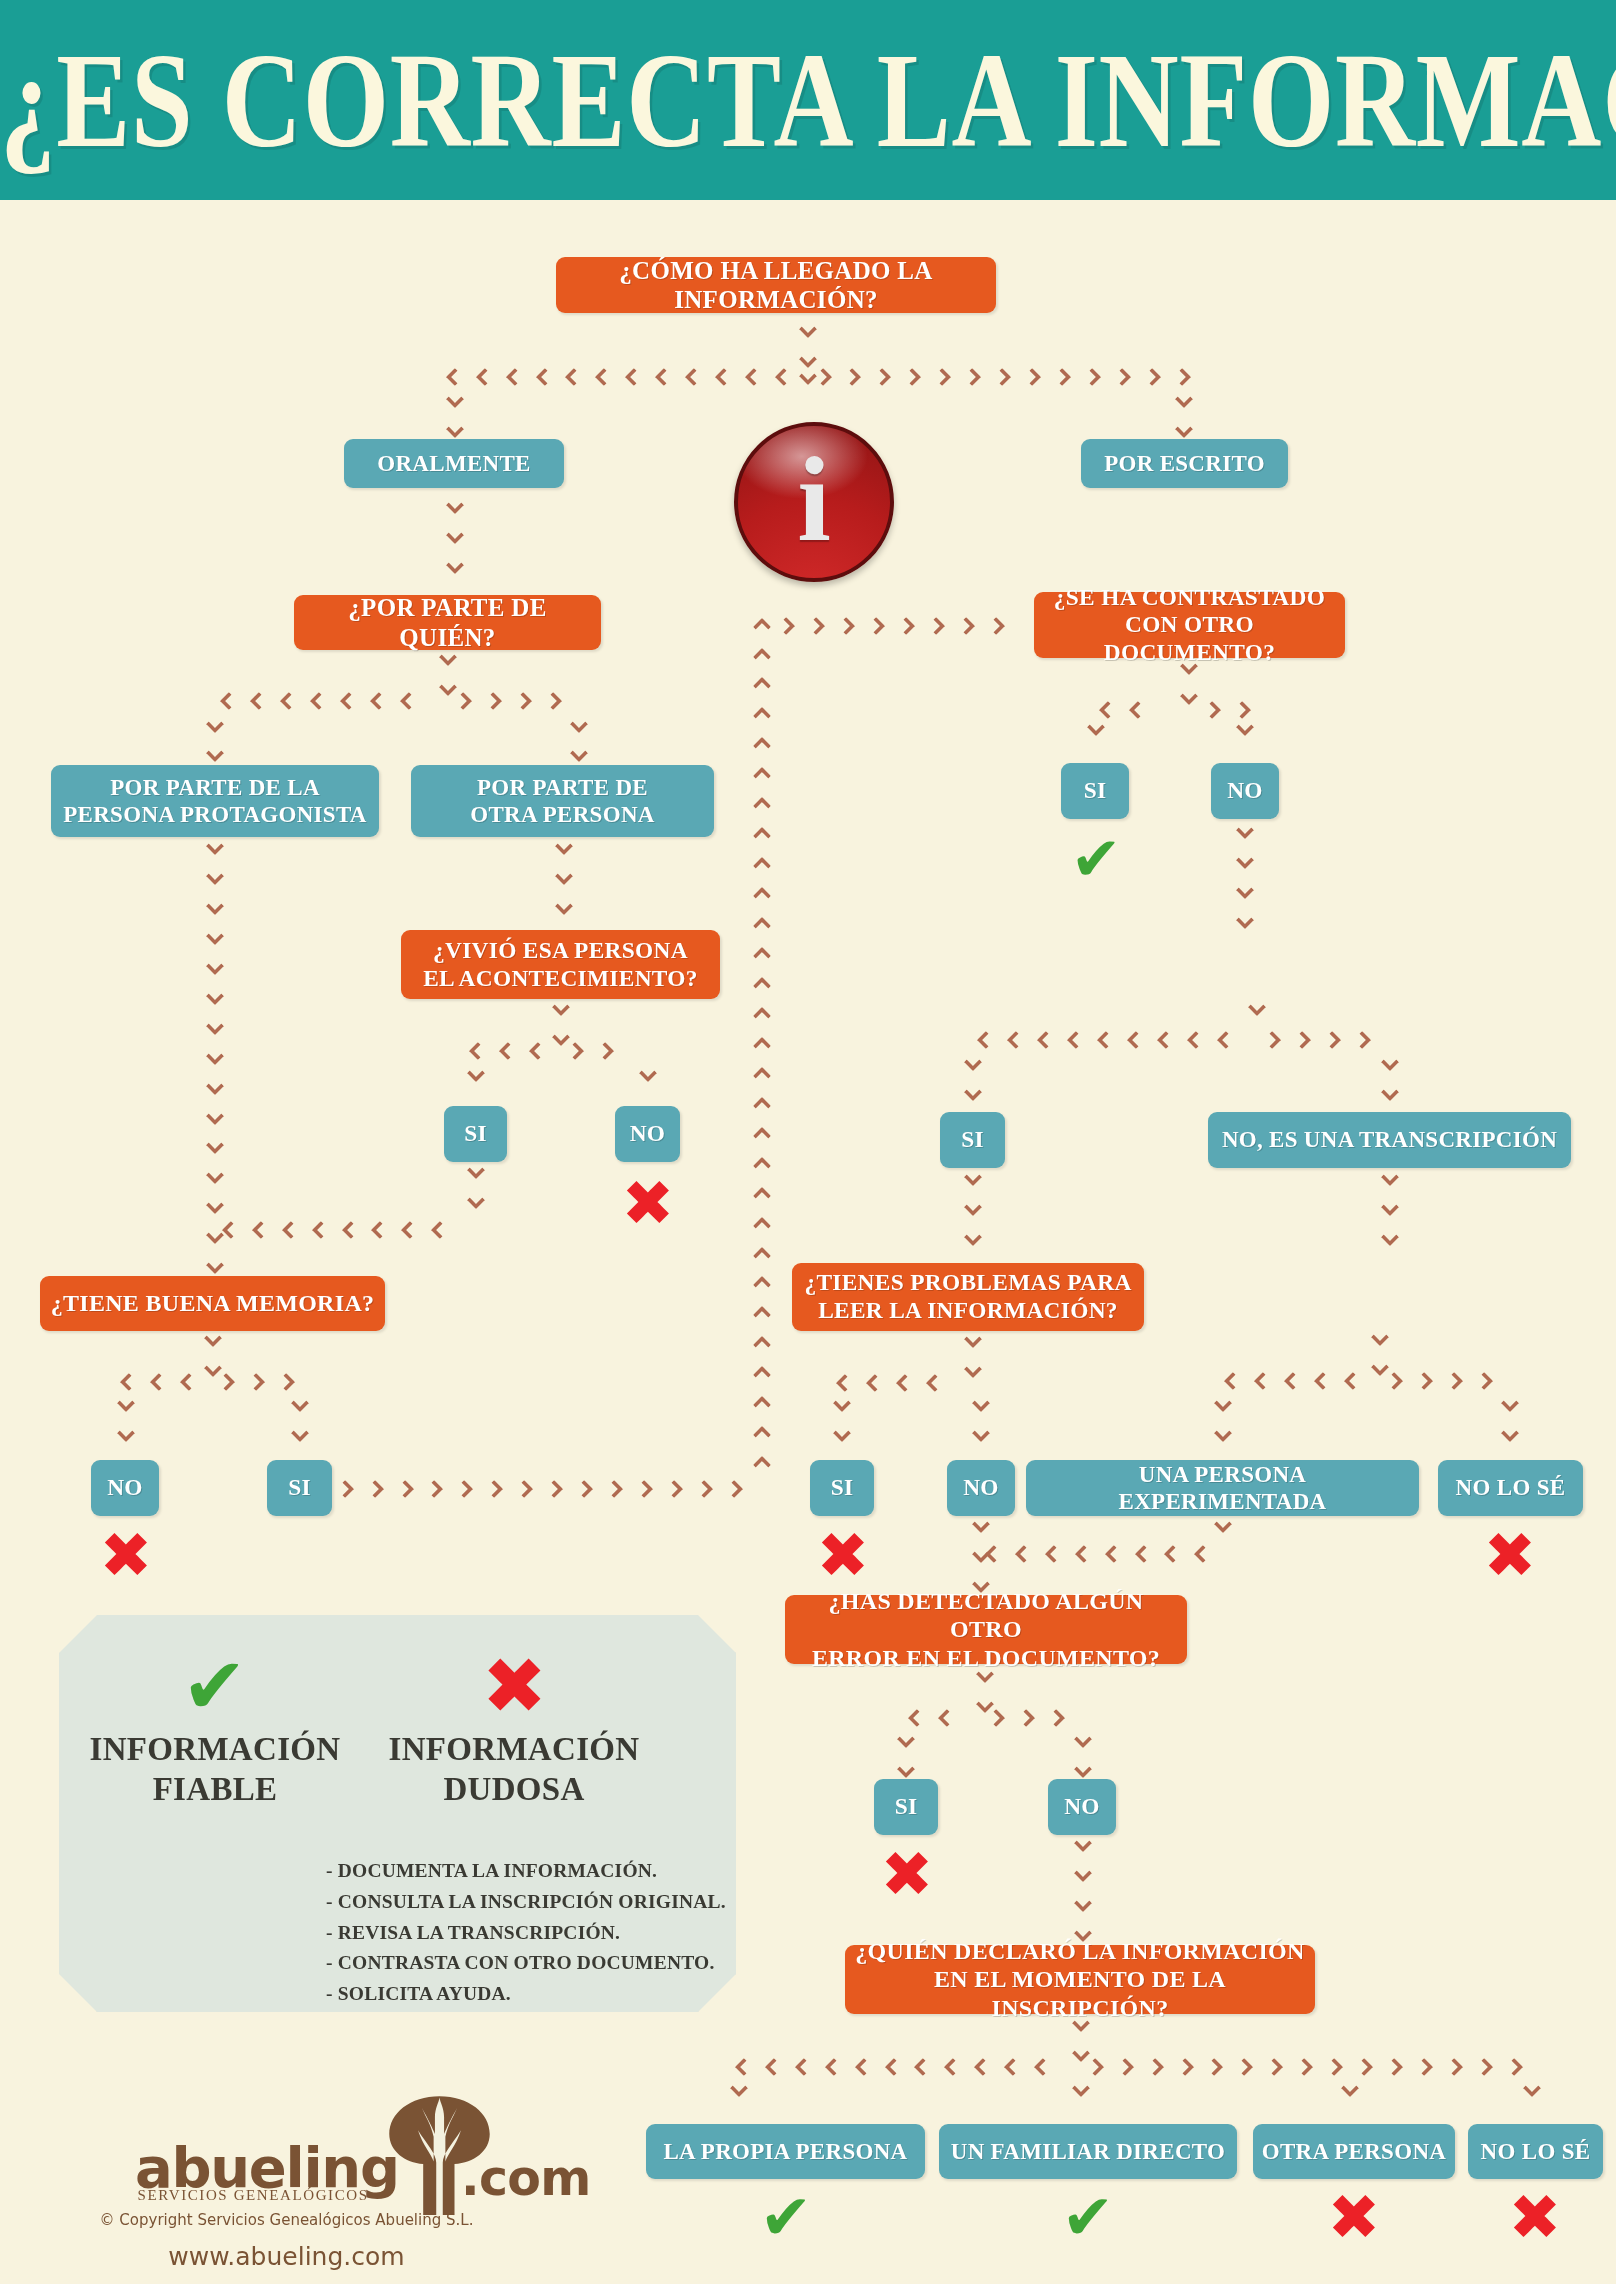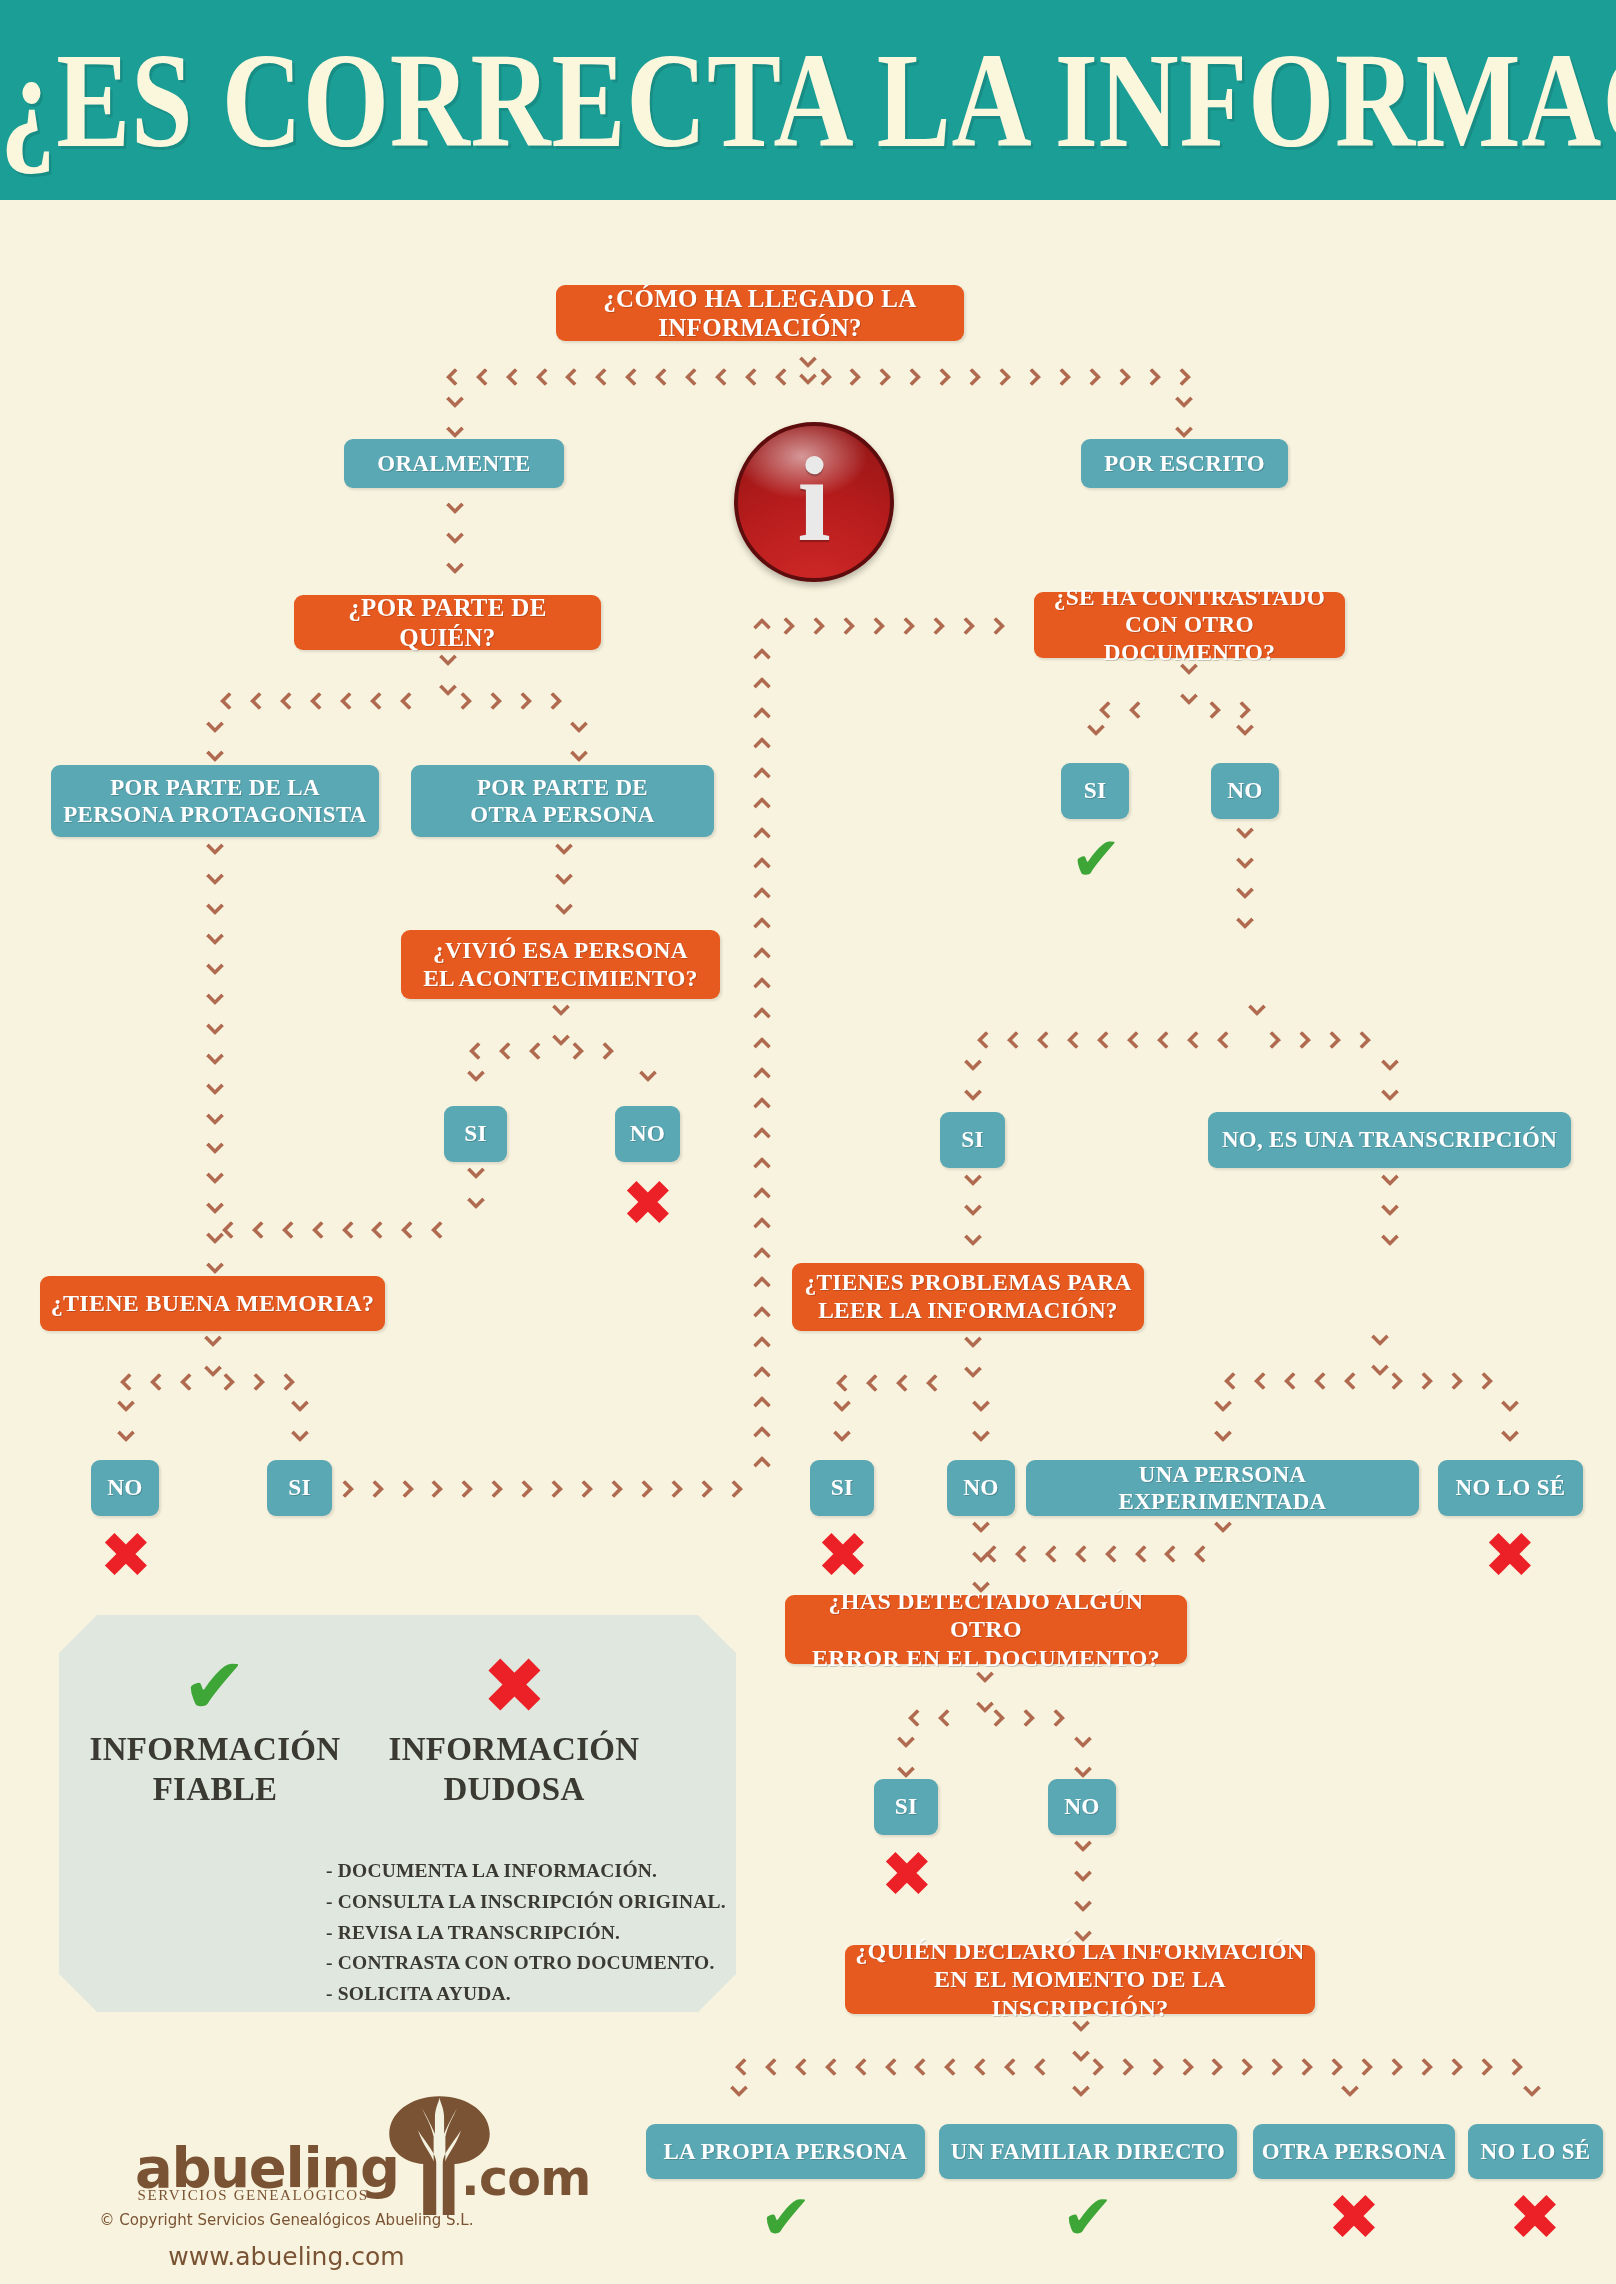--- a/index.html
+++ b/index.html
@@ -426,21 +426,21 @@
       <div class="chev l" style="left: 199px; top: 1924px;"></div>
       <div class="chev l" style="left: 229px; top: 1924px;"></div>
       <div class="chev l" style="left: 258px; top: 1924px;"></div>
       <div class="chev l" style="left: 288px; top: 1924px;"></div>
       <div class="chev u" style="left: 201px; top: 1920px;"></div>
       <div class="chev d" style="left: 501px; top: 1795px;"></div>
       <div class="chev d" style="left: 501px; top: 1825px;"></div>
       <div class="chev d" style="left: 501px; top: 1855px;"></div>
     </div>
 
-  <div class="node q" style="left:556px;top:257px;width:408px;height:56px;font-size:25px;margin-top:28px;">¿CÓMO HA LLEGADO LA INFORMACIÓN?</div>
+  <div class="node q" style="left:556px;top:257px;width:440px;height:56px;font-size:25px;">¿CÓMO HA LLEGADO LA INFORMACIÓN?</div>
 
   <div class="node a" style="left:344px;top:439px;width:220px;height:49px;font-size:23px;">ORALMENTE</div>
   <div class="node a" style="left:1081px;top:439px;width:207px;height:49px;font-size:23px;">POR ESCRITO</div>
 
   <div class="node q" style="left:294px;top:595px;width:307px;height:55px;font-size:25px;">¿POR PARTE DE QUIÉN?</div>
   <div class="node q multiline" style="left:1034px;top:592px;width:311px;height:66px;font-size:23.4px;">¿SE HA CONTRASTADO<br>CON OTRO DOCUMENTO?</div>
 
   <div class="node a multiline" style="left:51px;top:765px;width:328px;height:72px;font-size:23px;">POR PARTE DE LA<br>PERSONA PROTAGONISTA</div>
   <div class="node a multiline" style="left:411px;top:765px;width:303px;height:72px;font-size:23px;">POR PARTE DE<br>OTRA PERSONA</div>
 

